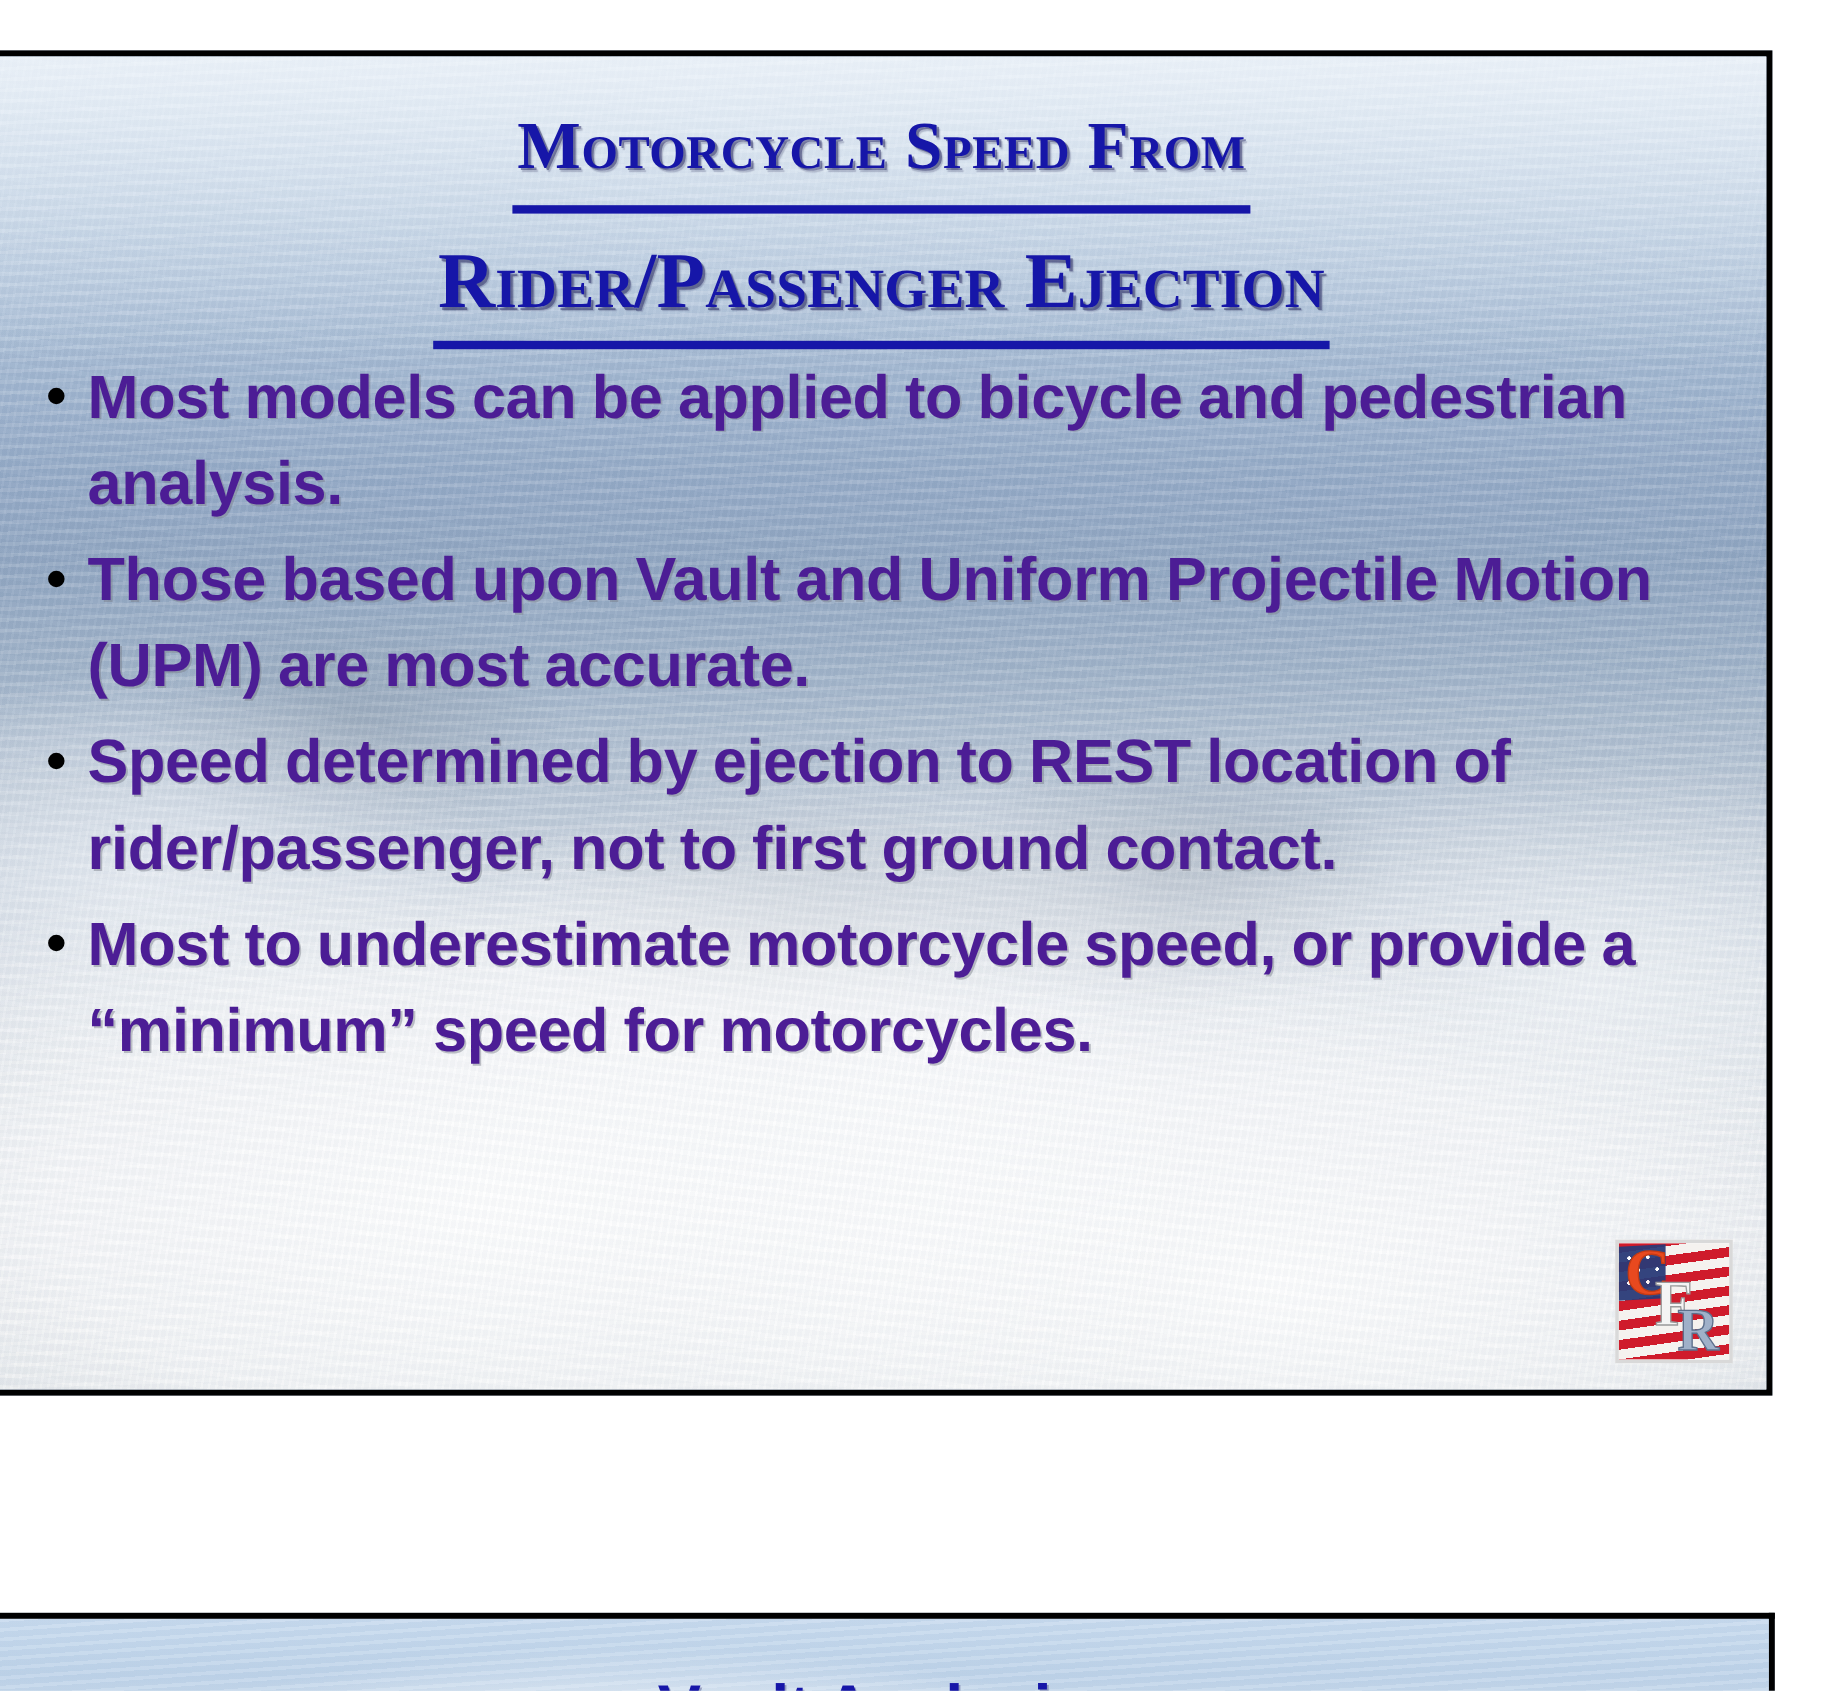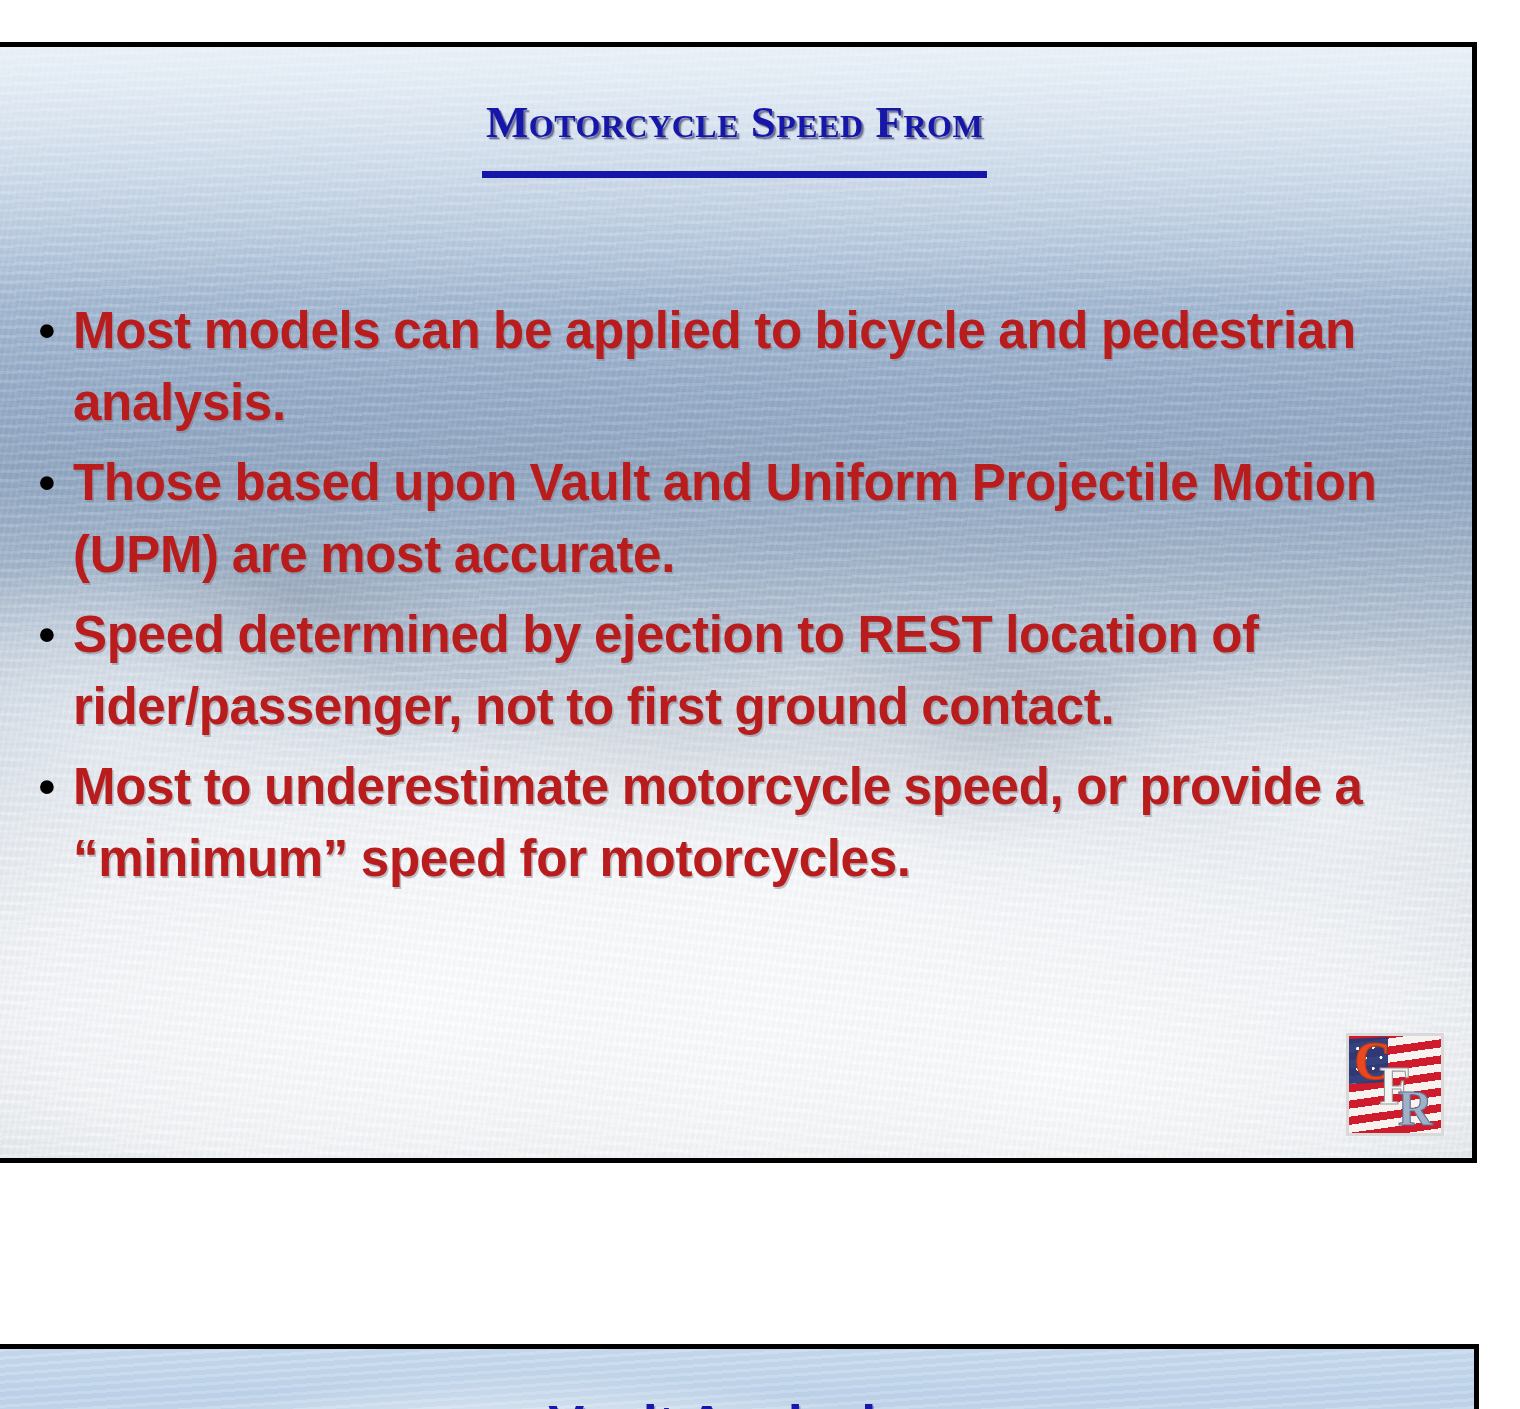--- a/index.html
+++ b/index.html
@@ -112,21 +112,21 @@
     font-variant: small-caps;
     text-transform: capitalize;
     white-space: nowrap;
     display: inline-block;
     border-bottom: 7px solid #1616a8;
     padding: 0 4px 2px 4px;
     text-shadow:
        2px 2px 0 rgba(30,30,90,0.45),
        3px 3px 1px rgba(20,20,70,0.22);
   }
-  .title-line.l1 { font-size: 45px; }
+  .title-line.l1 { font-size: 56px; }
   .title-line.l2 { font-size: 66px; margin-top: 10px; letter-spacing: 0.2px; }
 
   
   .bullets {
     position: absolute;
     left: 24px;
     right: 18px;
     top: 248px;
   }
   .bullet-row {
@@ -139,21 +139,21 @@
     width: 52px;
     color: #000000;
     font-size: 48px;
     line-height: 72px;
     font-weight: bold;
     text-align: center;
     font-family: "Liberation Sans", sans-serif;
   }
   .bullet-text {
     flex: 1 1 auto;
-    color: #b91c1c;
+    color: #4c1d95;
     font-family: "Liberation Sans", "DejaVu Sans", sans-serif;
     font-weight: bold;
     font-size: 51px;
     line-height: 72px;
     letter-spacing: -0.3px;
     word-spacing: -1px;
     text-shadow: 1.5px 1.5px 0 rgba(120,125,135,0.45);
   }
 
   
@@ -247,20 +247,21 @@
 <div class="slide1">
   <div class="bg-photo"></div>
   <div class="bg-texture"></div>
   <div class="bg-topwash"></div>
 
   <div class="slide-content">
 
     <div class="title-block">
       <div class="title-line l1">Motorcycle Speed from</div>
       <br>
+      <div class="title-line l2">Rider/Passenger Ejection</div>
     </div>
 
     <div class="bullets">
 
       <div class="bullet-row">
         <span class="bullet-dot">•</span>
         <span class="bullet-text">Most models can be applied to bicycle and pedestrian analysis.</span>
       </div>
 
       <div class="bullet-row">

